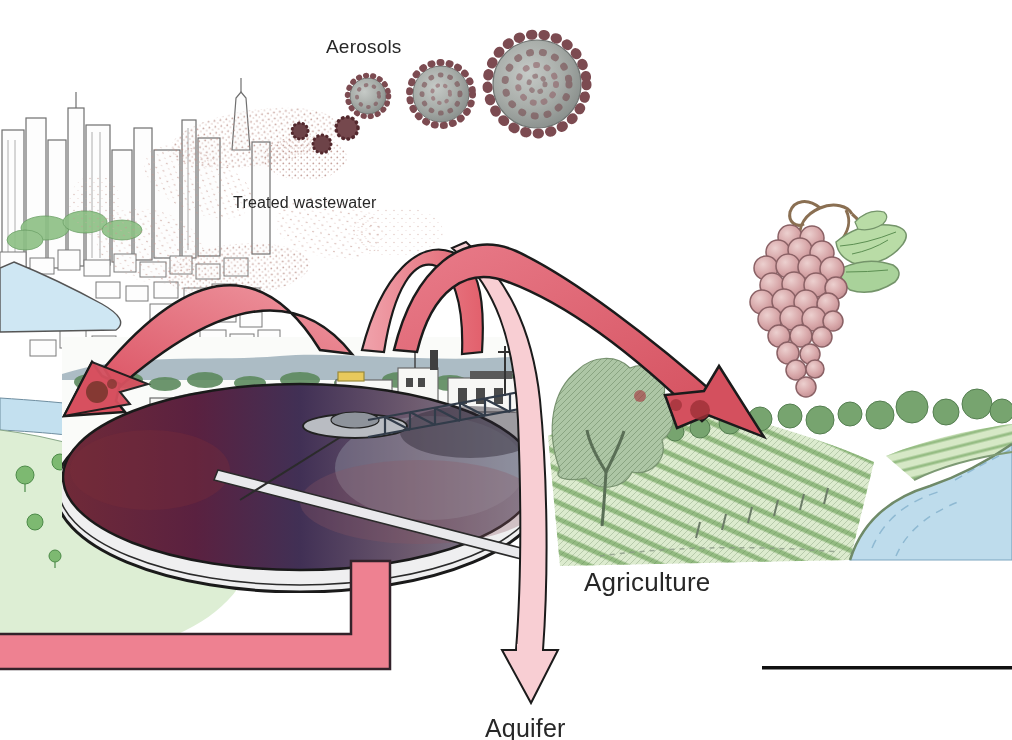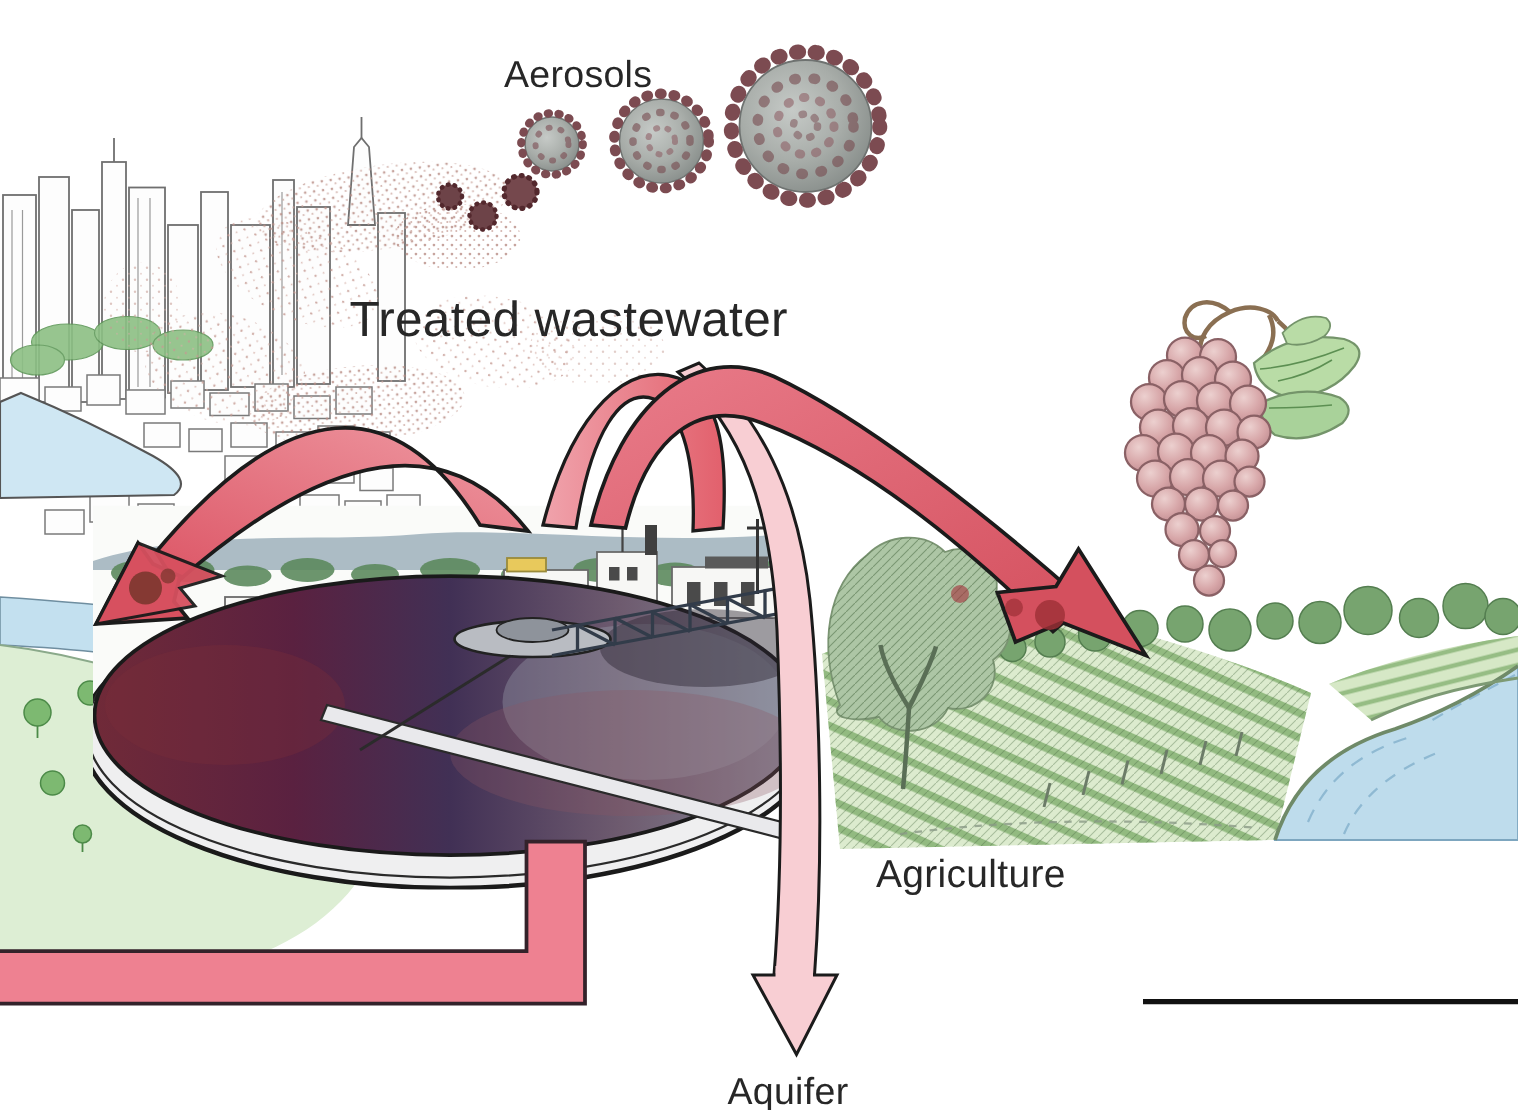--- a/index.html
+++ b/index.html
@@ -1,21 +1,21 @@
 <!DOCTYPE html>
 <html><head>
 <meta charset="utf-8">
 <style>
   html,body{margin:0;padding:0;background:#ffffff;}
   #stage{position:relative;width:1012px;height:740px;overflow:hidden;background:#ffffff;
          font-family:"Liberation Sans",sans-serif;}
   #art{position:absolute;left:0;top:0;}
   .lbl{position:absolute;color:#272727;letter-spacing:.2px;white-space:nowrap;}
-  .lbl-aerosols{left:336px;top:36px;font-size:25px;}
-  .lbl-treated{left:233px;top:194px;font-size:33px;}
+  .lbl-aerosols{left:326px;top:36px;font-size:19px;}
+  .lbl-treated{left:233px;top:194px;font-size:16px;}
   .lbl-agriculture{left:584px;top:567px;font-size:26px;}
   .lbl-aquifer{left:485px;top:714px;font-size:25px;}
 </style>
 </head>
 <body>
 
 <div id="stage">
 
 <svg id="art" width="1012" height="740" viewBox="0 0 1012 740">
   <defs>

